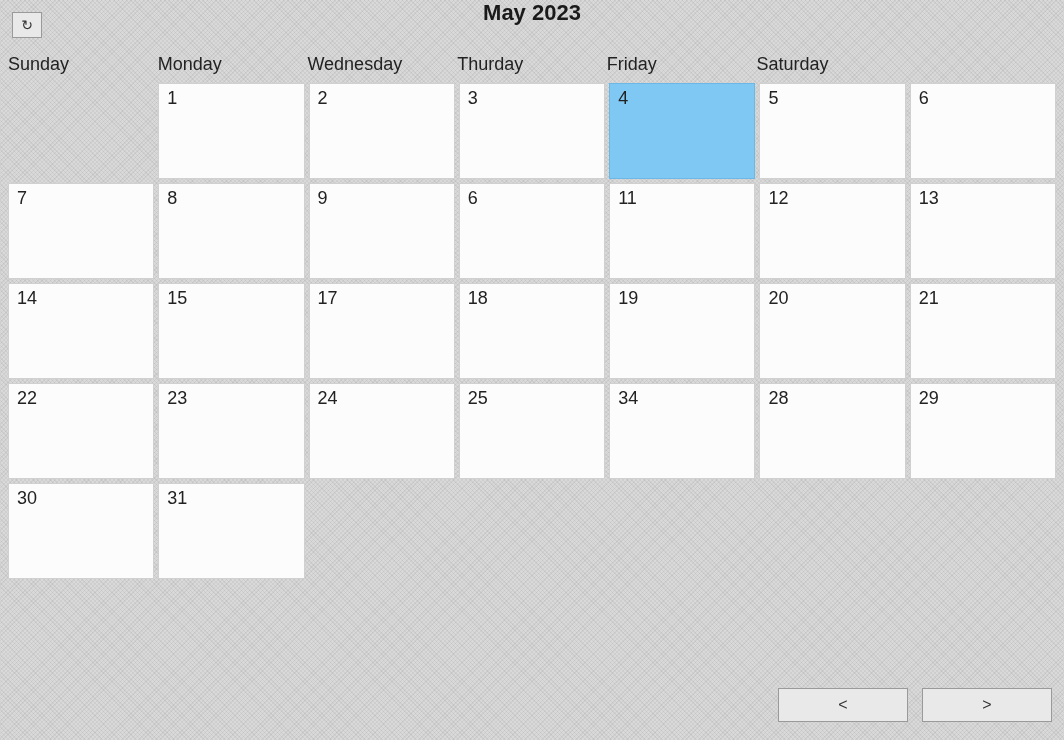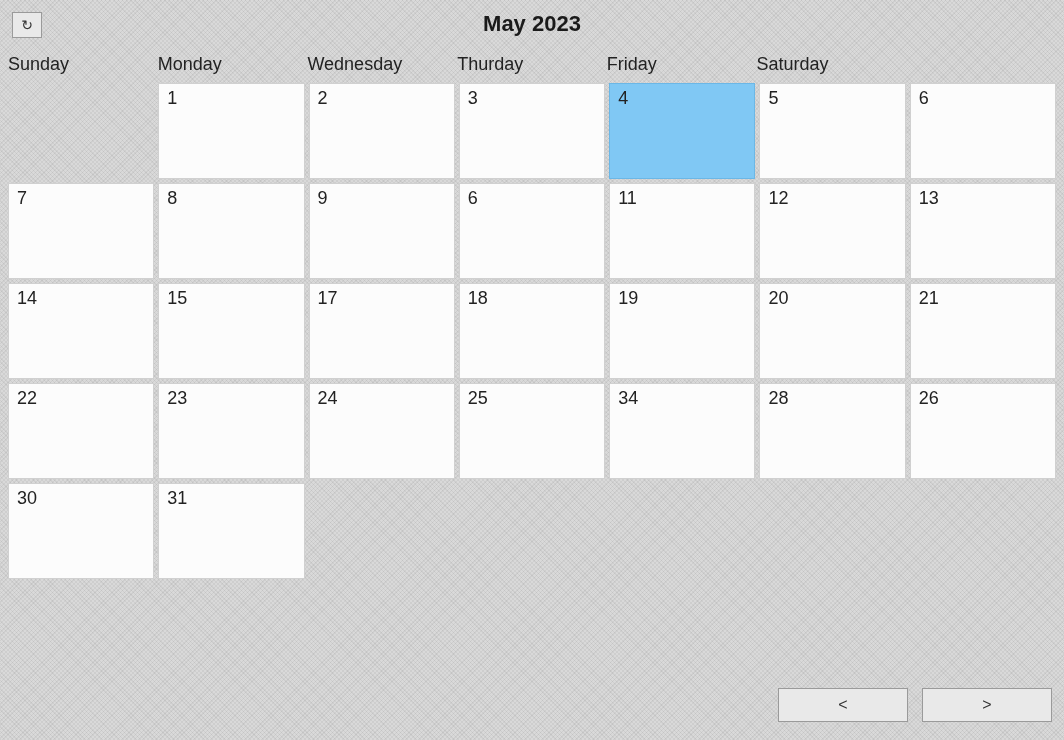--- a/index.html
+++ b/index.html
@@ -34,21 +34,21 @@
     cursor: pointer;
     display: flex;
     align-items: center;
     justify-content: center;
     color: #333;
   }
   .title {
     text-align: center;
     font-weight: bold;
     font-size: 22px;
-    padding-top: 11px;
+    padding-top: 0;
   }
   .calendar {
     position: absolute;
     left: 8px;
     right: 8px;
     top: 48px;
   }
   .weekdays {
     display: grid;
     grid-template-columns: repeat(7, 1fr);
@@ -203,21 +203,21 @@
         <div class="cell">
           <span class="num">25</span>
         </div>
         <div class="cell">
           <span class="num">34</span>
         </div>
         <div class="cell">
           <span class="num">28</span>
         </div>
         <div class="cell">
-          <span class="num">26</span>
+          <span class="num">29</span>
         </div>
         <div class="cell">
           <span class="num">30</span>
         </div>
         <div class="cell">
           <span class="num">31</span>
         </div>
       </div>
   </div>
 

